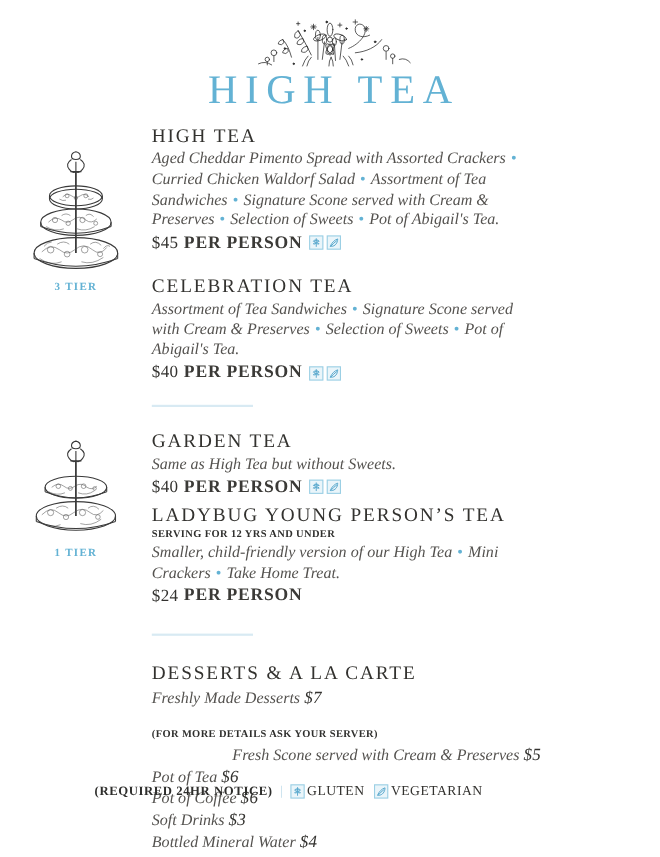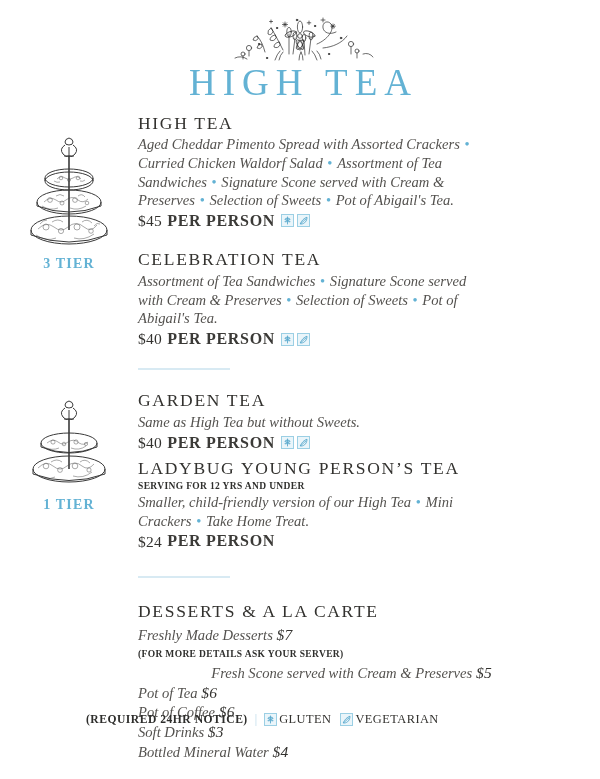--- a/index.html
+++ b/index.html
@@ -62,21 +62,21 @@
   .tier-fig {
     text-align: center;
     width: 138px;
   }
   .tier-fig svg {
     display: block;
     margin: 0 auto;
   }
   .tier-label {
     font-family: "Liberation Serif", "DejaVu Serif", serif;
-    font-size: 14px;
+    font-size: 10px;
     font-weight: bold;
     letter-spacing: 1.2px;
     color: #63b2d4;
     margin-top: 4px;
   }
 
   
   .item { margin-bottom: 0; }
   .item-name {
     font-family: "Liberation Serif", "DejaVu Serif", serif;
@@ -494,21 +494,21 @@
 
   <div class="row" style="margin-top:22px;">
     <div class="gutter"></div>
     <div class="content">
       <div class="item-name">DESSERTS &amp; A LA CARTE</div>
 
       <div class="item-desc" style="margin-top:1px;">
         <span>Freshly Made Desserts</span>
         <span class="price-amt">$7</span>
       </div>
-      <div class="item-sub" style="margin-top:4px;">(FOR MORE DETAILS ASK YOUR SERVER)</div>
+      <div class="item-sub" style="margin-top:18px;">(FOR MORE DETAILS ASK YOUR SERVER)</div>
 
       <div class="item-desc" style="margin-top:3px;text-align:right;">
         <span>Fresh Scone served with Cream &amp; Preserves</span>
         <span class="price-amt">$5</span>
       </div>
       <div class="item-desc">
         <span>Pot of Tea</span>
         <span class="price-amt">$6</span>
       </div>
       <div class="item-desc">

